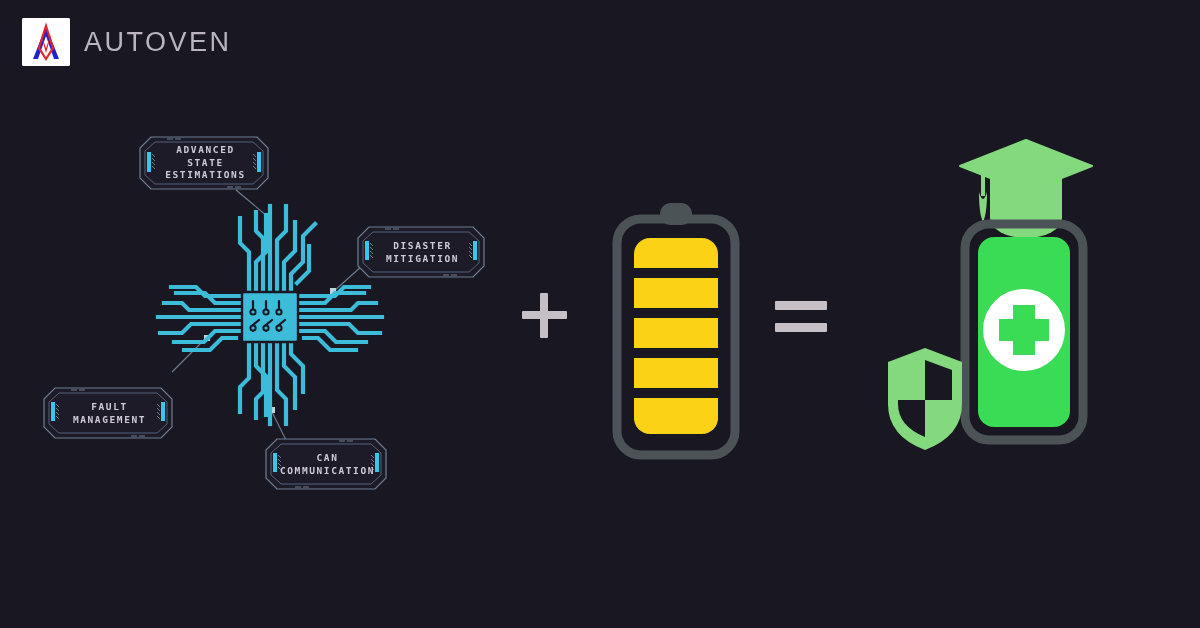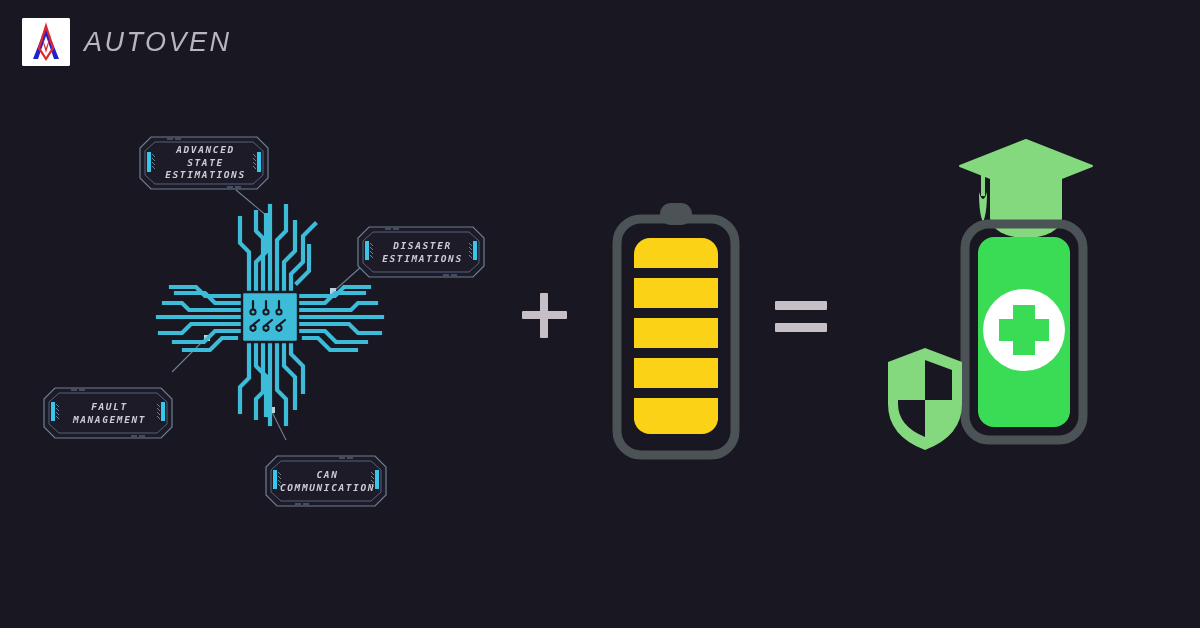--- a/index.html
+++ b/index.html
@@ -8,21 +8,20 @@
     padding: 0;
     background: #191722;
   }
   #stage {
     position: relative;
     width: 1200px;
     height: 627px;
     background: #191722;
     overflow: hidden;
     font-family: "Liberation Sans", sans-serif;
-    font-style: italic;
   }
 
   
   .brand {
     position: absolute;
     left: 22px;
     top: 18px;
     display: flex;
     align-items: center;
     gap: 14px;
@@ -186,41 +185,41 @@
       <rect x="8" y="15" width="4" height="19" fill="#35c8ea"></rect>
       <rect x="116" y="15" width="4" height="19" fill="#35c8ea"></rect>
       <g stroke="#6d7f92" stroke-width="1">
         <path d="M13 17 L16 20 M13 21 L16 24 M13 25 L16 28 M13 29 L16 32"></path>
         <path d="M112 17 L115 20 M112 21 L115 24 M112 25 L115 28 M112 29 L115 32"></path>
         <path d="M28 3 L34 3 M36 3 L42 3"></path>
         <path d="M86 49 L92 49 M94 49 L100 49"></path>
       </g>
     </svg>
     <div class="hud-text">DISASTER
-ESTIMATIONS</div>
+MITIGATION</div>
   </div>
 
   <div class="hud" style="left:43px;top:348px;width:130px;height:52px;margin-top:39px;">
     <svg viewBox="0 0 130 52" width="130" height="52">
       <path d="M12 1 H118 L129 12 V40 L118 51 H12 L1 40 V12 Z" fill="#1d1b28" stroke="#6d7f92" stroke-width="1.2"></path>
       <path d="M16 6 H114 L124 15 V37 L114 46 H16 L6 37 V15 Z" fill="none" stroke="#53637a" stroke-width="1"></path>
       <rect x="8" y="15" width="4" height="19" fill="#35c8ea"></rect>
       <rect x="118" y="15" width="4" height="19" fill="#35c8ea"></rect>
       <g stroke="#6d7f92" stroke-width="1">
         <path d="M13 17 L16 20 M13 21 L16 24 M13 25 L16 28 M13 29 L16 32"></path>
         <path d="M114 17 L117 20 M114 21 L117 24 M114 25 L117 28 M114 29 L117 32"></path>
         <path d="M28 3 L34 3 M36 3 L42 3"></path>
         <path d="M88 49 L94 49 M96 49 L102 49"></path>
       </g>
     </svg>
     <div class="hud-text">FAULT
 MANAGEMENT</div>
   </div>
 
-  <div class="hud" style="left:265px;top:438px;width:122px;height:52px;margin-top:17px;">
+  <div class="hud" style="left:265px;top:438px;width:122px;height:52px;">
     <svg viewBox="0 0 122 52" width="122" height="52">
       <path d="M12 1 H110 L121 12 V40 L110 51 H12 L1 40 V12 Z" fill="#1d1b28" stroke="#6d7f92" stroke-width="1.2"></path>
       <path d="M16 6 H106 L116 15 V37 L106 46 H16 L6 37 V15 Z" fill="none" stroke="#53637a" stroke-width="1"></path>
       <rect x="8" y="15" width="4" height="19" fill="#35c8ea"></rect>
       <rect x="110" y="15" width="4" height="19" fill="#35c8ea"></rect>
       <g stroke="#6d7f92" stroke-width="1">
         <path d="M13 17 L16 20 M13 21 L16 24 M13 25 L16 28 M13 29 L16 32"></path>
         <path d="M106 17 L109 20 M106 21 L109 24 M106 25 L109 28 M106 29 L109 32"></path>
         <path d="M74 3 L80 3 M82 3 L88 3"></path>
         <path d="M30 49 L36 49 M38 49 L44 49"></path>

